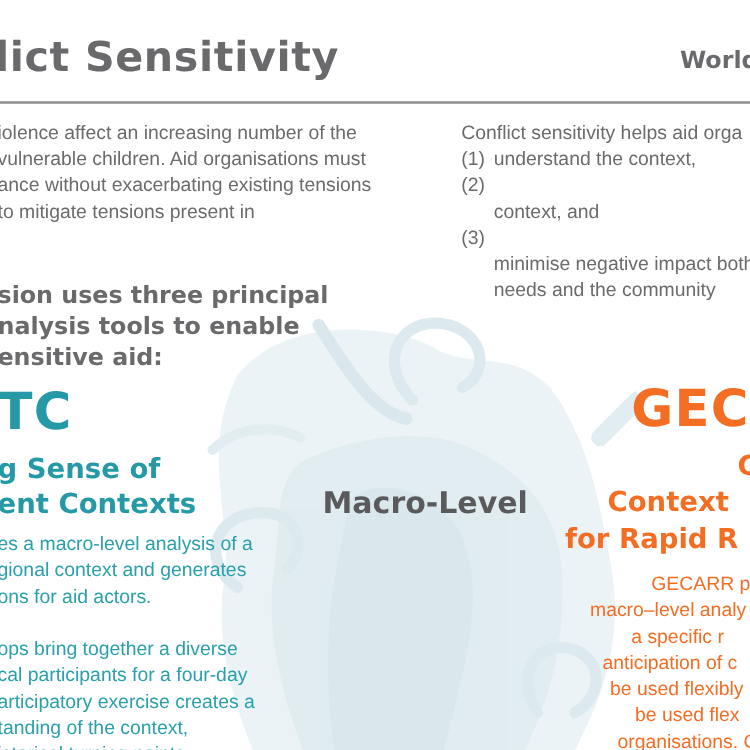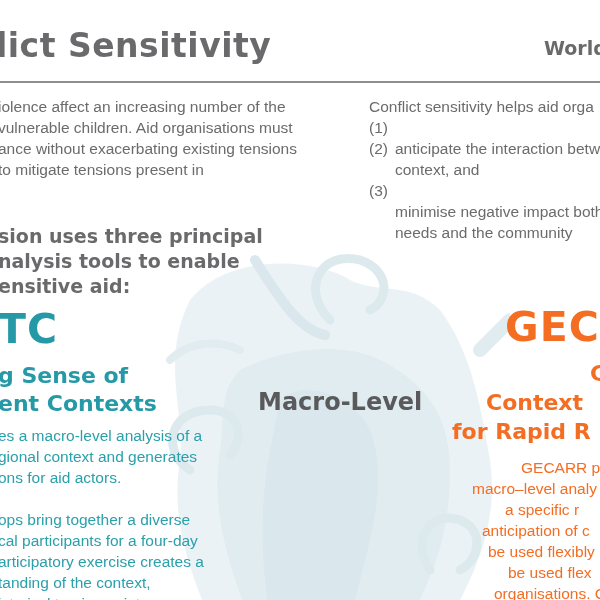--- a/index.html
+++ b/index.html
@@ -96,24 +96,24 @@
     <div>iolence affect an increasing number of the</div>
     <div>vulnerable children. Aid organisations must</div>
     <div>ance without exacerbating existing tensions</div>
     <div> to mitigate tensions present in</div>
   </div>
 
   <div class="right-intro">
     <div class="line">Conflict sensitivity helps aid orga</div>
     <div class="item">
       <span class="num">(1)</span>
+      <span>understand the context,</span>
     </div>
     <div class="item">
       <span class="num">(2)</span>
-      <span>anticipate the interaction betw</span>
     </div>
     <div class="cont">context, and</div>
     <div class="item">
       <span class="num">(3)</span>
     </div>
     <div class="cont">minimise negative impact both</div>
     <div class="cont">needs and the community</div>
   </div>
 
   <div class="tools-heading">

